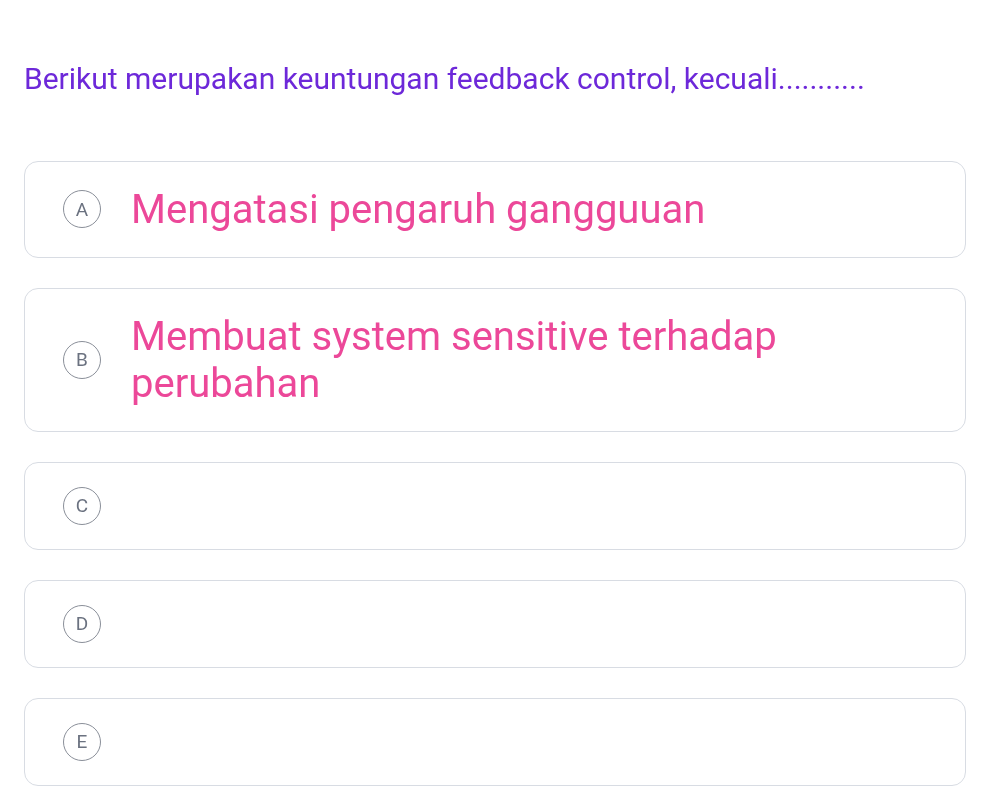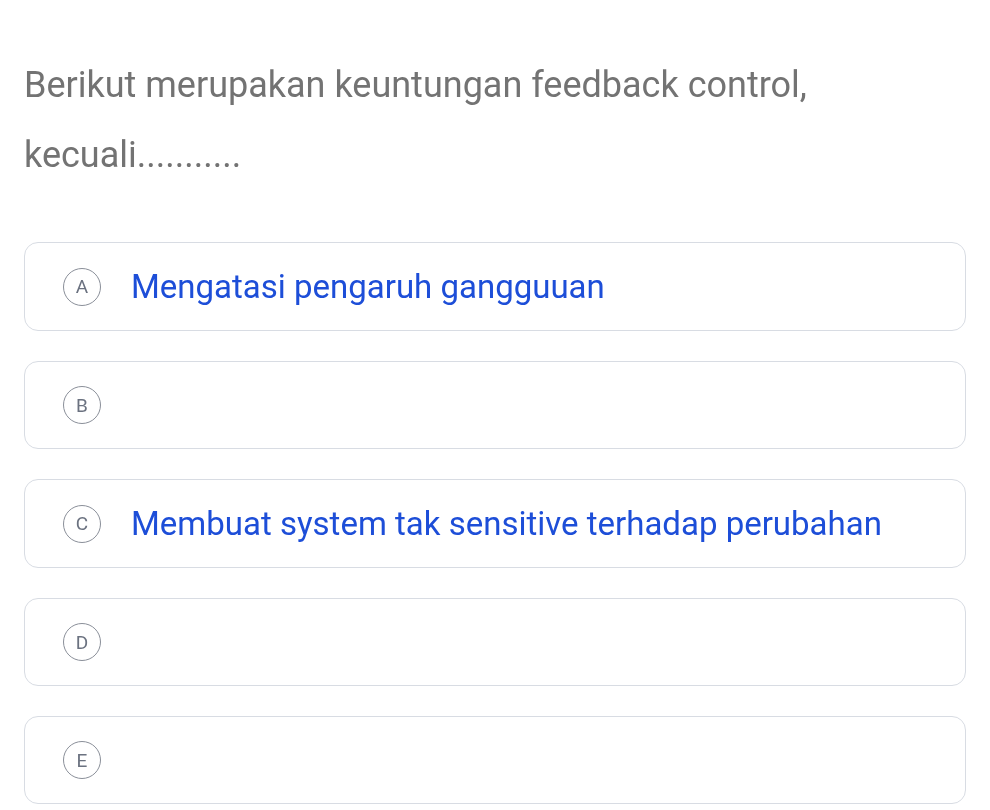--- a/index.html
+++ b/index.html
@@ -11,23 +11,23 @@
       font-family: -apple-system, BlinkMacSystemFont, "Segoe UI", Roboto, Helvetica, Arial, sans-serif;
       background: #ffffff;
       width: 990px;
       height: 810px;
       overflow: hidden;
     }
     .container {
       padding: 0;
     }
     .question-text {
-      font-size: 36px;
+      font-size: 30px;
       line-height: 1.95;
-      color: #737373;
+      color: #6d28d9;
       padding: 50px 24px 0 24px;
       font-weight: 400;
     }
     .options {
       padding: 0 24px;
       margin-top: 52px;
     }
     .option {
       display: flex;
       align-items: center;
@@ -46,41 +46,41 @@
       border-radius: 50%;
       display: flex;
       align-items: center;
       justify-content: center;
       font-size: 19px;
       color: #6b7280;
       margin-right: 30px;
       font-weight: 400;
     }
     .option-text {
-      font-size: 33px;
-      color: #1d4ed8;
+      font-size: 40px;
+      color: #ec4899;
       font-weight: 400;
     }
   </style>
 </head>
 <body>
 
 <div class="container">
   <div class="question-text">Berikut merupakan keuntungan feedback control, kecuali...........</div>
   <div class="options">
     <div class="option">
       <div class="option-letter">A</div>
       <div class="option-text">Mengatasi pengaruh gangguuan</div>
     </div>
     <div class="option">
       <div class="option-letter">B</div>
+      <div class="option-text">Membuat system sensitive terhadap perubahan</div>
     </div>
     <div class="option">
       <div class="option-letter">C</div>
-      <div class="option-text">Membuat system tak sensitive terhadap perubahan</div>
     </div>
     <div class="option">
       <div class="option-letter">D</div>
     </div>
     <div class="option">
       <div class="option-letter">E</div>
     </div>
   </div>
 </div>
 

